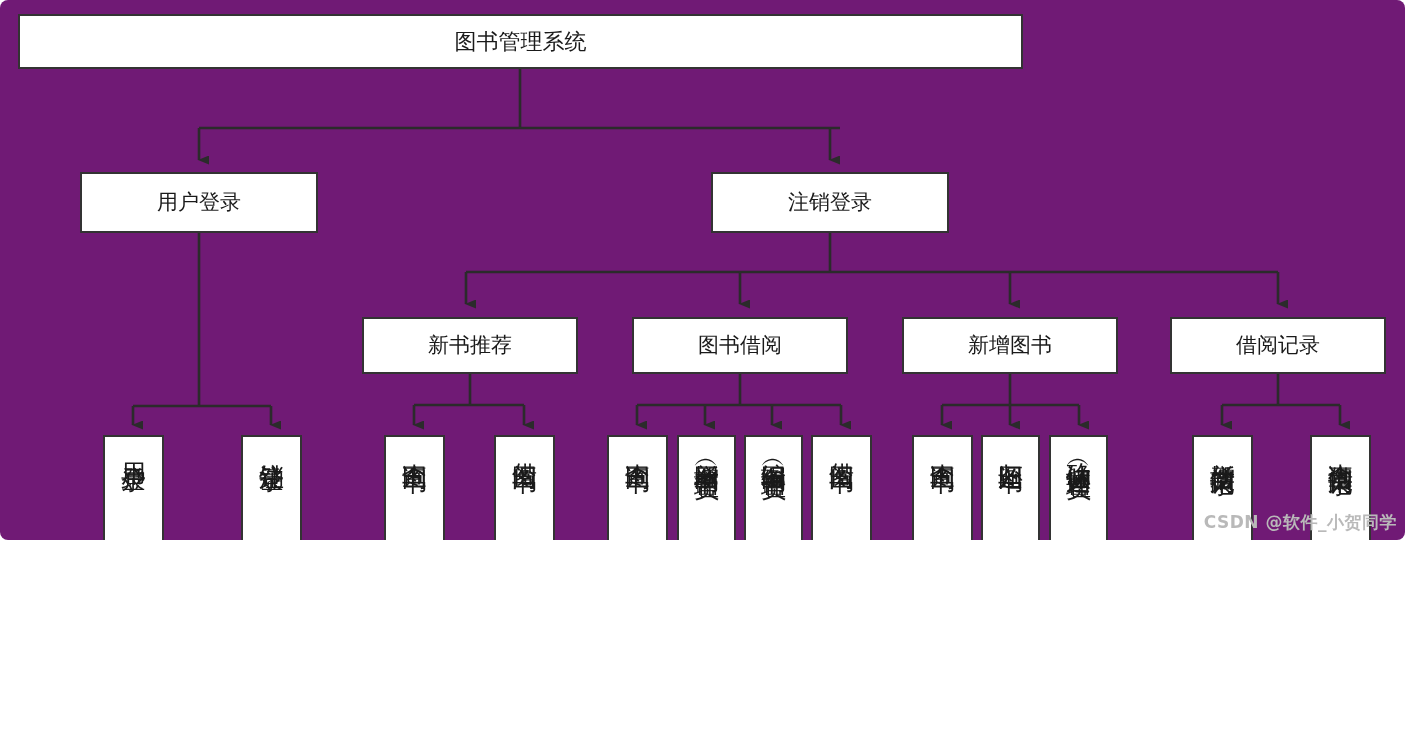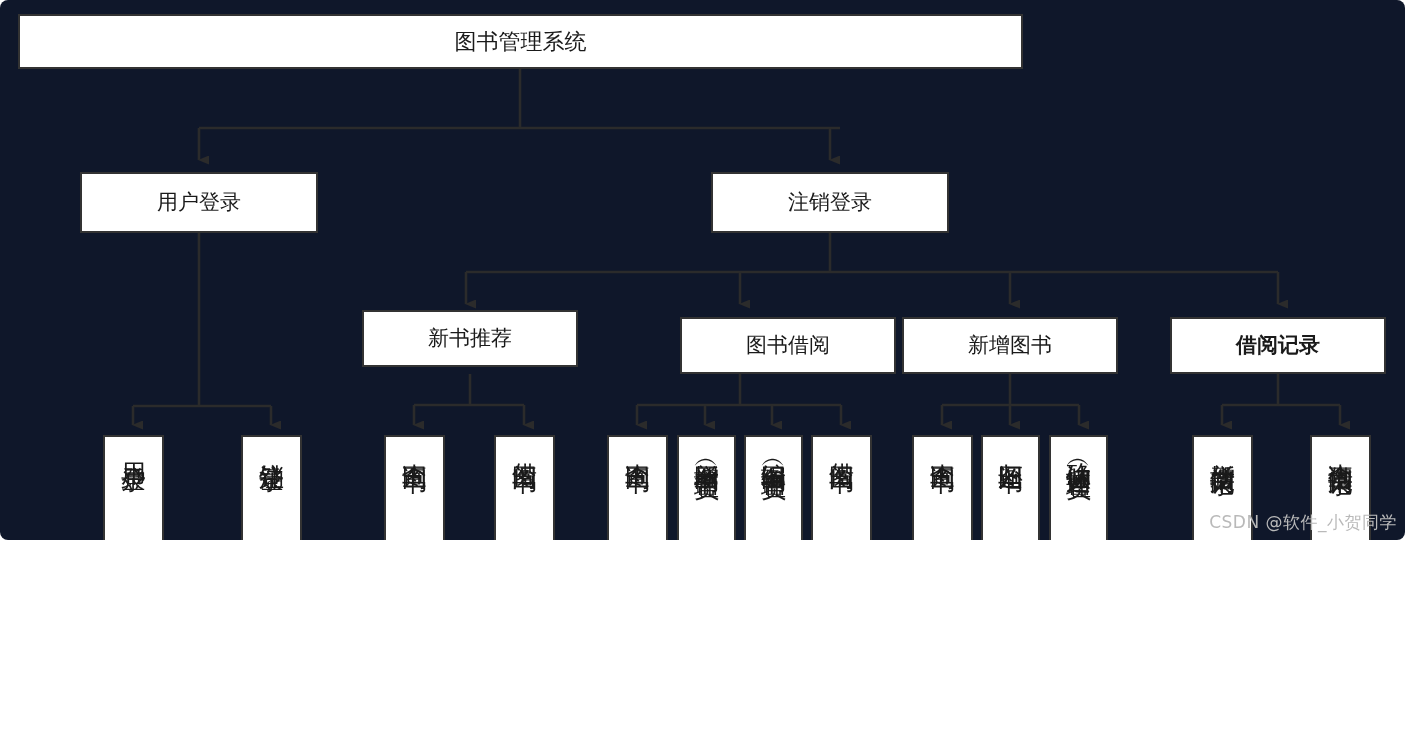--- a/index.html
+++ b/index.html
@@ -7,21 +7,21 @@
     padding: 0;
     background: #ffffff;
   }
   body {
     font-family: "DejaVu Sans", "Liberation Sans", sans-serif;
   }
   #canvas {
     position: relative;
     width: 1405px;
     height: 540px;
-    background: #0f172a;
+    background: #701a75;
     overflow: hidden;
     border-radius: 8px;
   }
   svg.wires {
     position: absolute;
     left: 0;
     top: 0;
     width: 1405px;
     height: 747px;
     pointer-events: none;
@@ -62,20 +62,21 @@
     white-space: nowrap;
   }
   .watermark {
     position: absolute;
     right: 8px;
     bottom: 6px;
     font-size: 17px;
     color: #b9b9b9;
     white-space: nowrap;
     letter-spacing: 0.5px;
+    font-weight: bold;
   }
 </style>
 </head>
 <body>
 
 <div id="canvas">
 
   <svg class="wires" viewBox="0 0 1405 747" xmlns="http://www.w3.org/2000/svg">
     <defs>
       <marker id="ah" markerWidth="10" markerHeight="11" refX="4.5" refY="10" orient="auto" markerUnits="userSpaceOnUse">
@@ -131,30 +132,30 @@
     <span class="lbl">图书管理系统</span>
   </div>
 
   <div class="node horiz" style="left:80px; top:172px; width:238px; height:61px;">
     <span class="lbl">用户登录</span>
   </div>
   <div class="node horiz" style="left:711px; top:172px; width:238px; height:61px;">
     <span class="lbl">注销登录</span>
   </div>
 
-  <div class="node horiz" style="left:362px; top:310px; width:216px; height:57px;">
+  <div class="node horiz" style="left:362px; top:317px; width:216px; height:57px;">
     <span class="lbl">新书推荐</span>
   </div>
-  <div class="node horiz" style="left:632px; top:317px; width:216px; height:57px;margin-left:48px;">
+  <div class="node horiz" style="left:632px; top:317px; width:216px; height:57px;">
     <span class="lbl">图书借阅</span>
   </div>
   <div class="node horiz" style="left:902px; top:317px; width:216px; height:57px;">
     <span class="lbl">新增图书</span>
   </div>
-  <div class="node horiz" style="left:1170px; top:317px; width:216px; height:57px;font-weight:bold;">
+  <div class="node horiz" style="left:1170px; top:317px; width:216px; height:57px;">
     <span class="lbl">借阅记录</span>
   </div>
 
   <div class="node vert" style="left:103px; top:435px; width:61px; height:298px;">
     <span class="lbl">用户登录</span>
   </div>
   <div class="node vert" style="left:241px; top:435px; width:61px; height:298px;">
     <span class="lbl">注销登录</span>
   </div>
 

